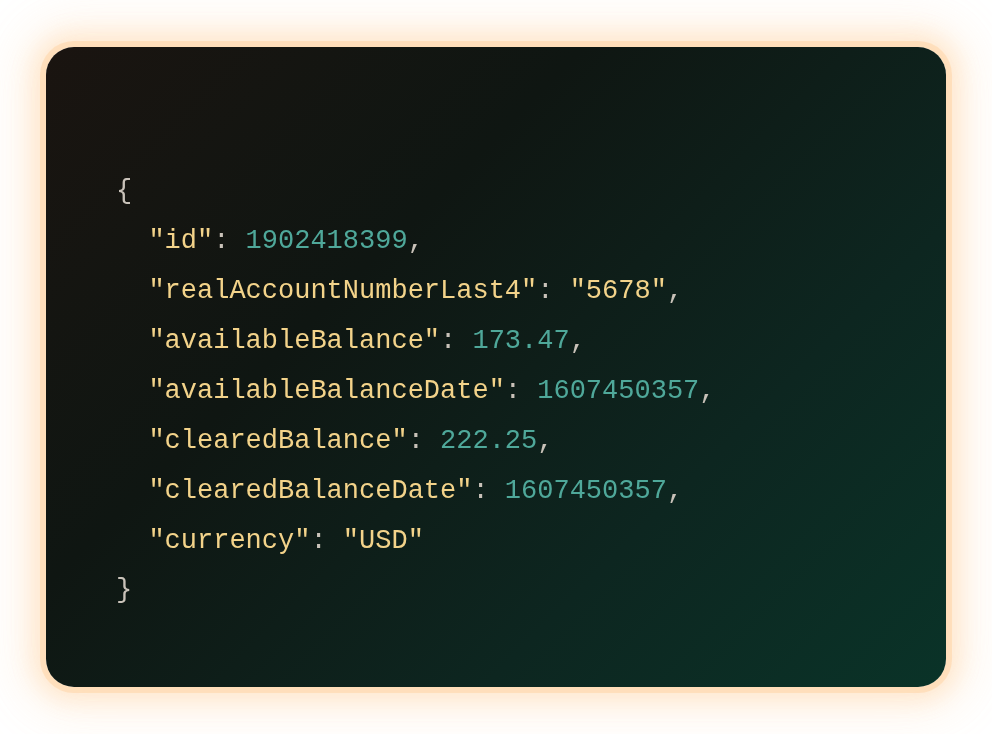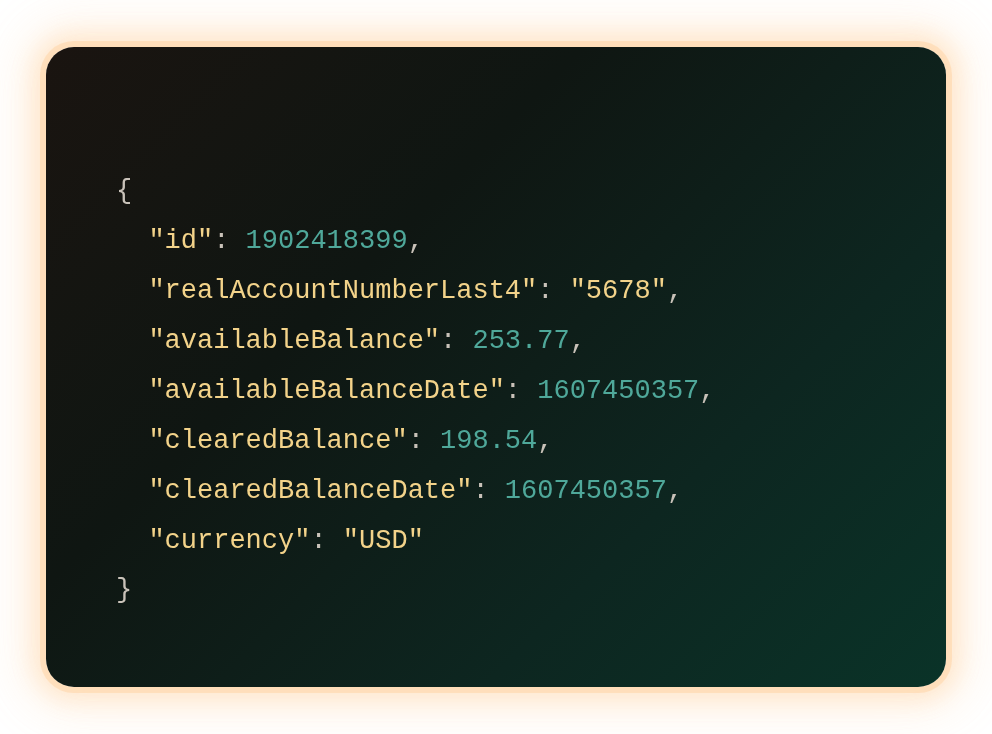--- a/index.html
+++ b/index.html
@@ -41,19 +41,19 @@
   .comma { color: #c9c2b9; }
 </style>
 </head>
 <body>
 
 <div class="code-card">
   <div class="code-block">
 <span class="bracket">{</span>
 <span class="indent"></span><span class="key">"id"</span><span class="colon">: </span><span class="number">1902418399</span><span class="comma">,</span>
 <span class="indent"></span><span class="key">"realAccountNumberLast4"</span><span class="colon">: </span><span class="string">"5678"</span><span class="comma">,</span>
-<span class="indent"></span><span class="key">"availableBalance"</span><span class="colon">: </span><span class="number">253.77</span><span class="comma">,</span>
+<span class="indent"></span><span class="key">"availableBalance"</span><span class="colon">: </span><span class="number">173.47</span><span class="comma">,</span>
 <span class="indent"></span><span class="key">"availableBalanceDate"</span><span class="colon">: </span><span class="number">1607450357</span><span class="comma">,</span>
-<span class="indent"></span><span class="key">"clearedBalance"</span><span class="colon">: </span><span class="number">198.54</span><span class="comma">,</span>
+<span class="indent"></span><span class="key">"clearedBalance"</span><span class="colon">: </span><span class="number">222.25</span><span class="comma">,</span>
 <span class="indent"></span><span class="key">"clearedBalanceDate"</span><span class="colon">: </span><span class="number">1607450357</span><span class="comma">,</span>
 <span class="indent"></span><span class="key">"currency"</span><span class="colon">: </span><span class="string">"USD"</span><span class="comma"></span>
 <span class="bracket">}</span></div>
 </div>
 
 </body></html>

